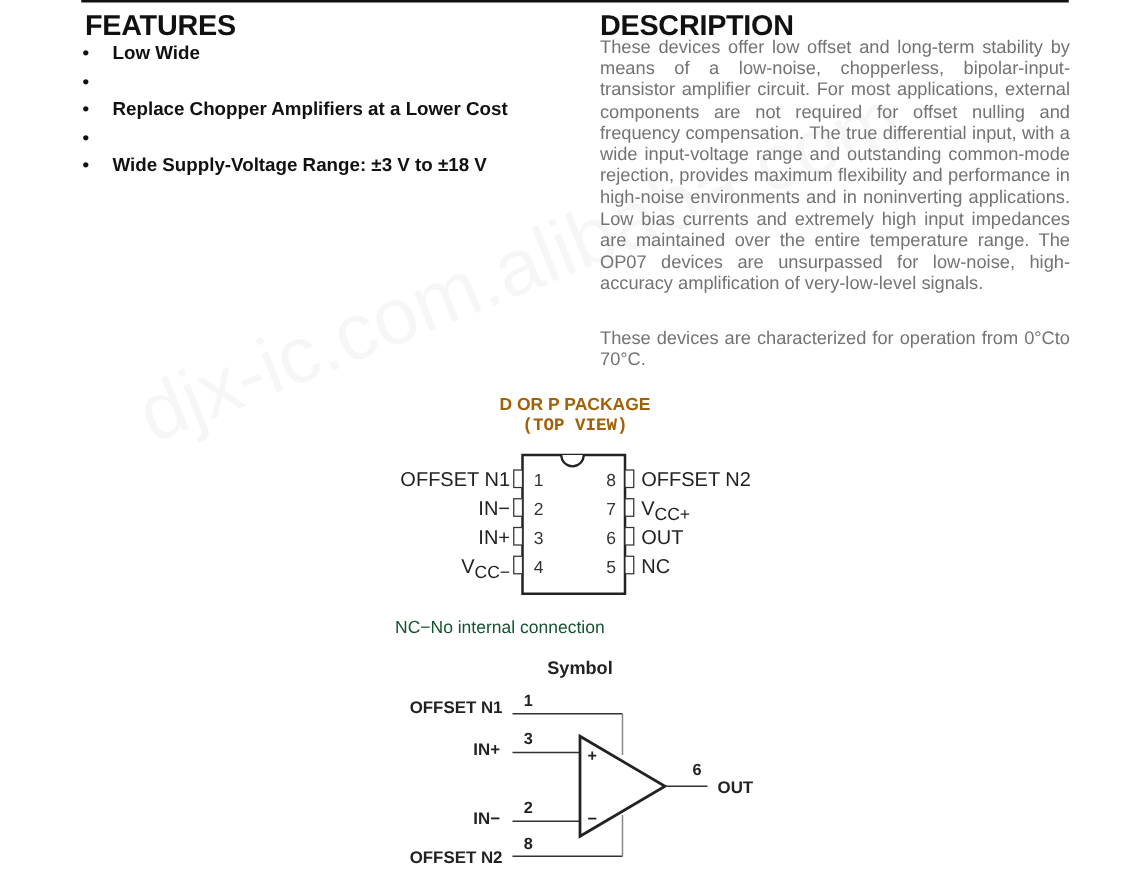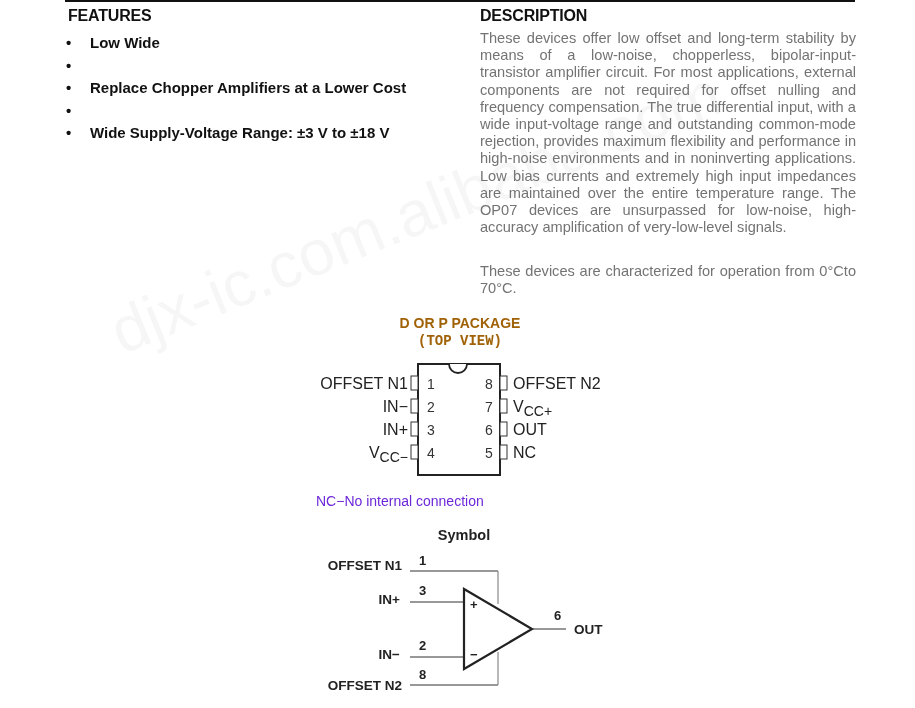--- a/index.html
+++ b/index.html
@@ -1,33 +1,33 @@
 <!DOCTYPE html>
 <html><head>
 <meta charset="utf-8">
 <style>
   html, body { margin: 0; padding: 0; background: #ffffff; }
   body { width: 915px; height: 708px; position: relative; overflow: hidden; font-family: "Liberation Sans", sans-serif; color: #111; }
   .top-rule { position: absolute; left: 65px; top: 0; width: 790px; height: 2px; background: #111; }
-  .h-title { position: absolute; font-weight: bold; font-size: 16px; letter-spacing: -0.2px; color: #111; }
+  .h-title { position: absolute; font-weight: bold; font-size: 23px; letter-spacing: -0.2px; color: #111; }
   #features-title { left: 68px; top: 7px; }
   #desc-title { left: 480px; top: 7px; }
   .features { position: absolute; left: 66px; top: 34px; margin: 0; padding: 0; list-style: none; }
   .features li { position: relative; height: 22.5px; font-weight: bold; font-size: 15px; padding-left: 24px; line-height: 18px; color: #111; }
   .features li .bullet { position: absolute; left: 0; top: 0; font-weight: bold; }
   .desc { position: absolute; left: 480px; width: 376px; font-size: 14.6px; line-height: 17.2px; text-align: justify; color: #737373; }
   #desc-p1 { top: 30px; }
   #desc-p2 { top: 263px; }
   .pkg-title { position: absolute; left: 340px; width: 240px; text-align: center; font-weight: bold; font-size: 14px; line-height: 18px; color: #a16207; }
   .diagram { position: absolute; left: 0; top: 0; }
   .pin-label { font-family: "Liberation Sans", sans-serif; font-size: 16px; fill: #222; }
   .pin-num { font-family: "Liberation Sans", sans-serif; font-size: 14px; fill: #333; }
   .sym-label { font-family: "Liberation Sans", sans-serif; font-size: 13.5px; font-weight: bold; fill: #222; }
   .sym-num { font-family: "Liberation Sans", sans-serif; font-size: 13px; font-weight: bold; fill: #222; }
-  .note { position: absolute; left: 316px; top: 493px; font-size: 14px; color: #6d28d9; }
+  .note { position: absolute; left: 316px; top: 493px; font-size: 14px; color: #14532d; }
   .sym-title { position: absolute; left: 404px; width: 120px; top: 527px; text-align: center; font-weight: bold; font-size: 14.5px; color: #222; }
   .watermark { position: absolute; left: 100px; top: 300px; font-size: 64px; color: rgba(0,0,0,0.035); transform: rotate(-22deg); transform-origin: left top; white-space: nowrap; pointer-events: none; font-family: "Liberation Sans", sans-serif; }
 </style>
 </head>
 <body>
 
 <div class="watermark">djx-ic.com.alibaba.com</div>
 
 <div class="top-rule"></div>
 

